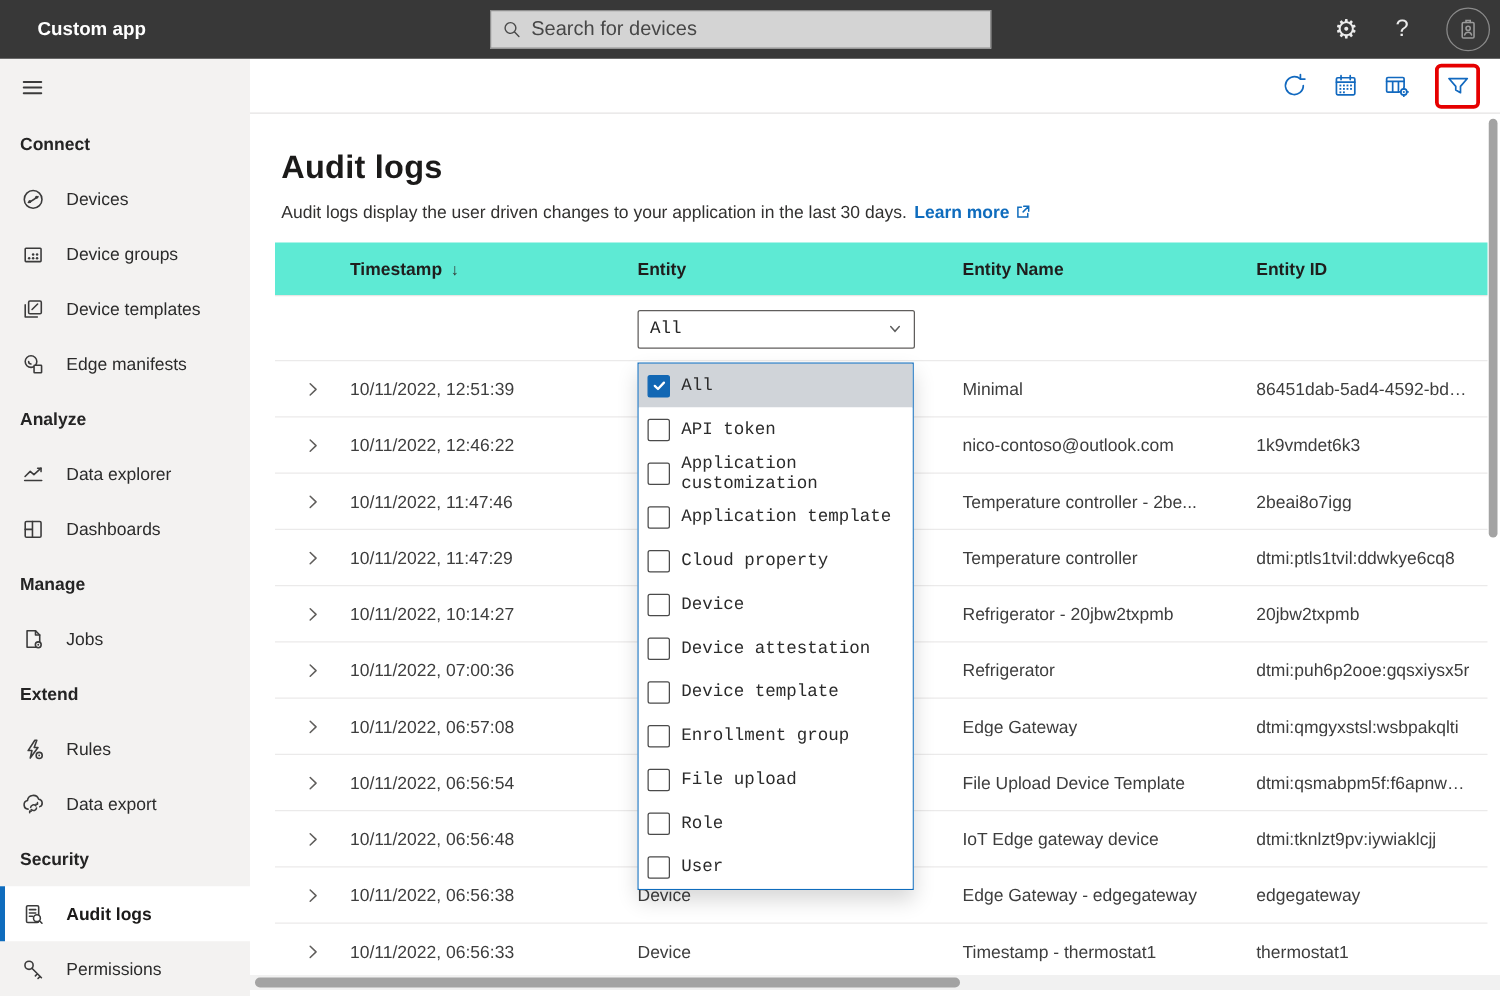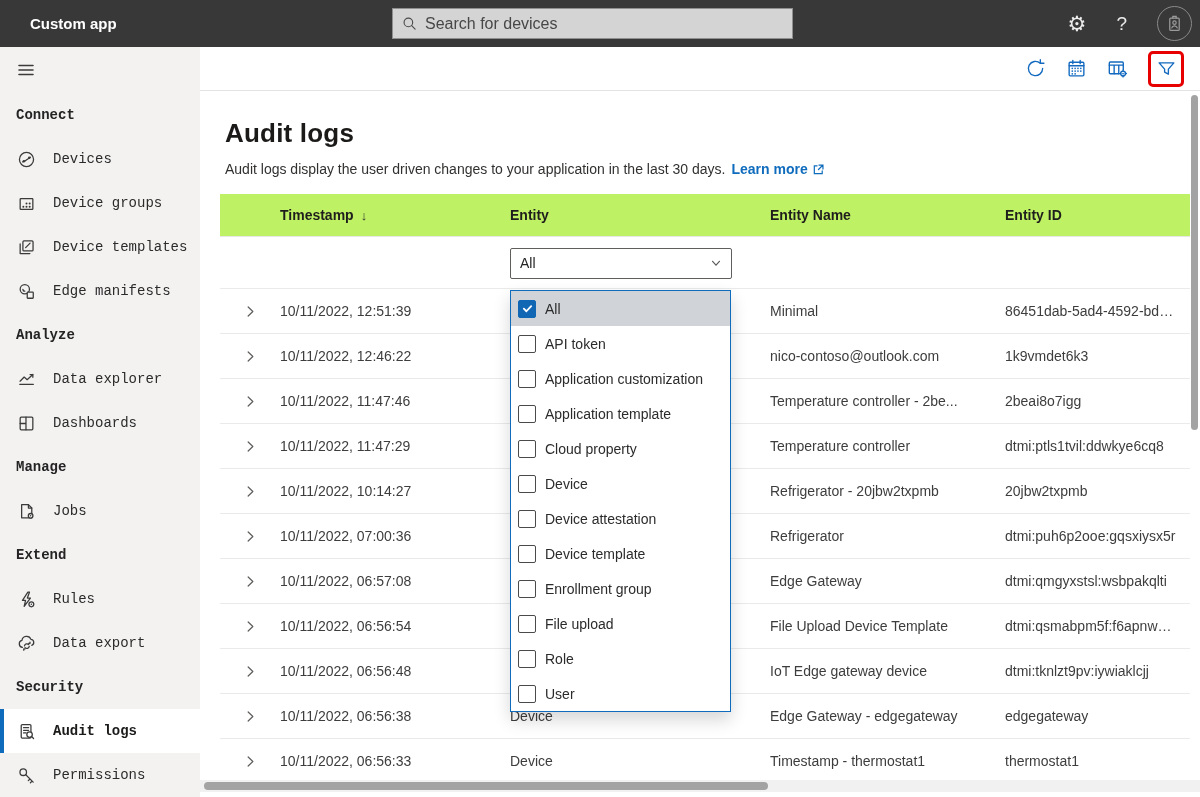--- a/index.html
+++ b/index.html
@@ -16,21 +16,21 @@
   .search-box input { border:none; outline:none; background:transparent; font-size:16px; width:100%;
                       font-family:inherit; color:#333; }
   .search-box input::placeholder { color:#474747; opacity:1; }
   .topbar-right { position:absolute; right:8px; top:0; height:47px; display:flex; align-items:center; gap:26px; }
   .gear-glyph { color:#ececec; font-size:21px; line-height:1; cursor:pointer; }
   .help-glyph { color:#ececec; font-size:19px; cursor:pointer; padding:0 4px; }
   .avatar { width:35px; height:35px; border-radius:50%; border:1.5px solid #8a8a8a; display:flex;
             align-items:center; justify-content:center; cursor:pointer; }
 
   
-  .sidebar { position:absolute; left:0; top:47px; width:200px; height:750px; background:#f3f2f1; z-index:40;font-family:Liberation Mono, monospace; }
+  .sidebar { position:absolute; left:0; top:47px; width:200px; height:750px; background:#f3f2f1; z-index:40; }
   .hamburger { height:46px; display:flex; align-items:center; padding-left:16px; cursor:pointer; width:56px; }
   .hamburger svg { width:20px; height:20px; stroke:#3b3b3b; stroke-width:1.6; fill:none; stroke-linecap:round; }
   .nav-header { height:44px; display:flex; align-items:center; padding-left:16px; font-weight:bold;
                 font-size:14px; color:#242424; }
   .nav-item { height:44px; display:flex; align-items:center; padding-left:12px; gap:17px; font-size:14px;
               color:#2b2b2b; cursor:pointer; border-left:4px solid transparent; }
   .nav-item.selected { background:#fff; border-left-color:#0f6cbd; font-weight:bold; color:#1b1a19; }
   .nav-icon { width:20px; height:20px; display:flex; align-items:center; justify-content:center; }
   .nav-icon svg { width:19px; height:19px; stroke:#3b3b3b; fill:none; stroke-width:1.2;
                   stroke-linecap:round; stroke-linejoin:round; }
@@ -47,25 +47,25 @@
   .filter-wrap { border:3px solid #e60000; border-radius:5px; padding:3px; display:flex; margin-left:2px; }
 
   .page-title { margin:27px 0 0 25px; font-size:26px; font-weight:600; color:#1b1a19; letter-spacing:.2px; }
   .page-desc { margin:12px 0 0 25px; font-size:14px; color:#323130; display:flex; align-items:center; gap:4px; }
   .learn-more { color:#0f6cbd; font-weight:600; cursor:pointer; margin-left:2px; }
   .ext-icon svg { width:13px; height:13px; stroke:#0f6cbd; fill:none; stroke-width:1.3; stroke-linecap:round; }
 
   
   .audit-table { margin:17px 10px 0 20px; position:relative; }
   .grid-row { display:grid; grid-template-columns:60px 230px 260px 235px 1fr; align-items:center; }
-  .t-header { height:42px; background:#bef264; font-weight:bold; font-size:14px; color:#1f1e1d; }
+  .t-header { height:42px; background:#5eead4; font-weight:bold; font-size:14px; color:#1f1e1d; }
   .hcell { display:flex; align-items:center; gap:7px; }
   .sort-arrow { font-weight:normal; font-size:13px; color:#323130; }
   .t-filter-row { height:52px; border-top:1px solid #e8e6e4; }
-  .combo-cell { position:relative; height:52px; display:flex; align-items:center; }
+  .combo-cell { position:relative; height:52px; display:flex; align-items:center;font-family:Liberation Mono, monospace; }
   .combobox { width:222px; height:31px; border:1px solid #605e5c; border-radius:2px; background:#fff;
               display:flex; align-items:center; justify-content:space-between; padding:0 9px;
               font-size:14px; color:#242424; cursor:pointer; }
   .combobox svg { width:12px; height:12px; stroke:#5c5c5c; fill:none; stroke-width:1.4; stroke-linecap:round; }
   .dropdown { position:absolute; left:0; top:53px; width:221px; background:#fff; border:1.5px solid #0f6cbd;
               box-shadow:0 8px 16px rgba(0,0,0,.16); z-index:30; }
   .dd-item { height:35px; display:flex; align-items:center; padding-left:7px; gap:9px; font-size:14px;
              color:#2b2b2b; cursor:pointer; background:#fff; }
   .dd-item.checked { background:#d0d4d9; }
   .checkbox { width:18px; height:18px; border:1px solid #4a4a4a; border-radius:2px; background:#fff;

